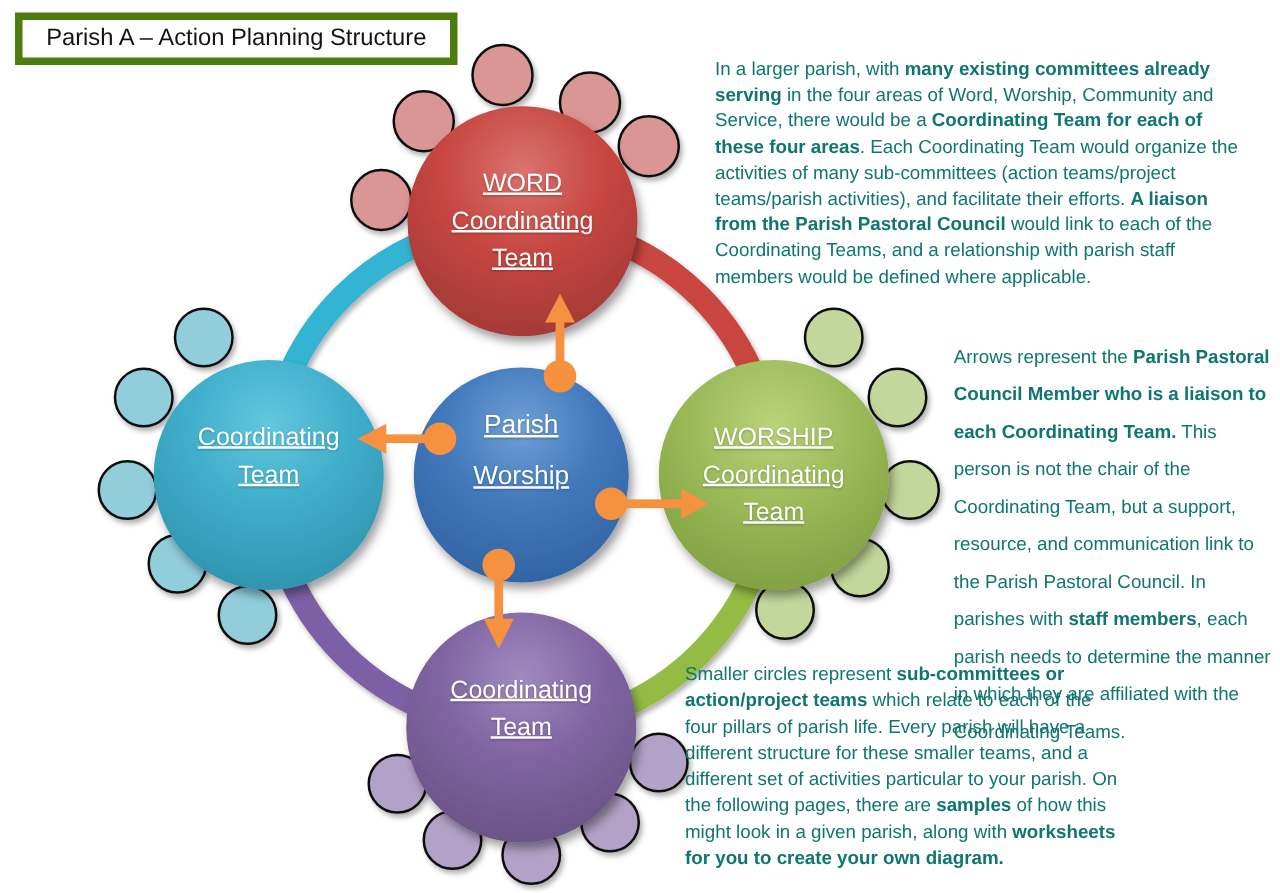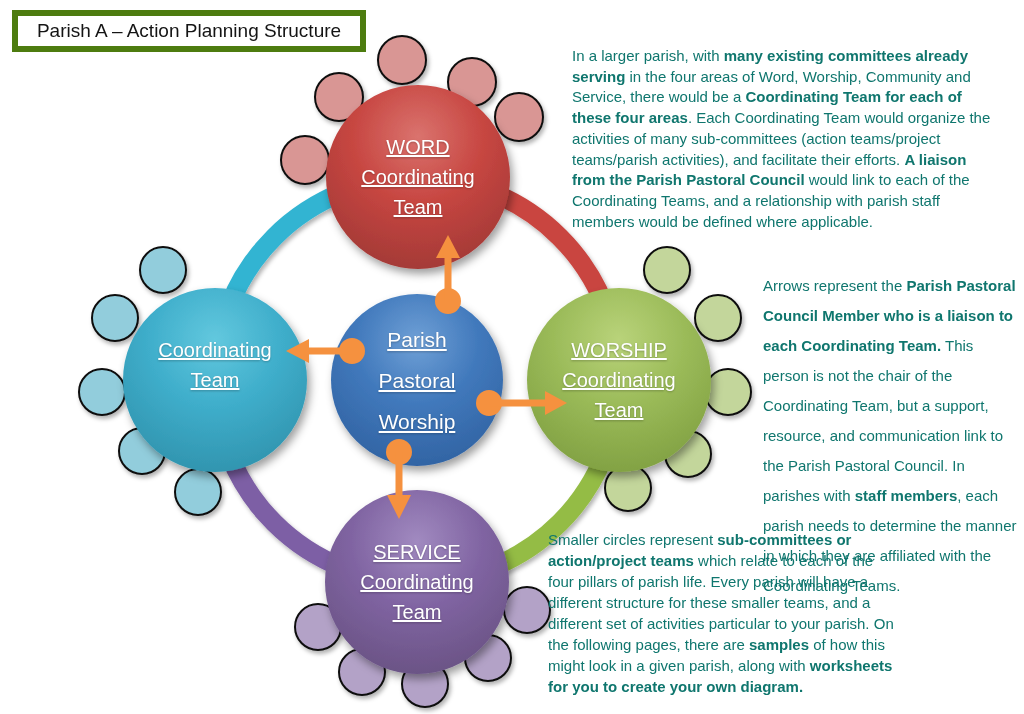--- a/index.html
+++ b/index.html
@@ -138,27 +138,25 @@
   <div class="label team-label" style="left:115px;top:335px;">
     <div>Coordinating</div>
     <div>Team</div>
   </div>
   <div class="label team-label" style="left:519px;top:335px;">
     <div>WORSHIP</div>
     <div>Coordinating</div>
     <div>Team</div>
   </div>
   <div class="label team-label" style="left:317px;top:537px;">
-    <div>SERVICE</div>
     <div>Coordinating</div>
     <div>Team</div>
   </div>
   <div class="label center-label" style="left:317px;top:319px;">
     <div>Parish</div>
-    <div>Pastoral</div>
     <div>Worship</div>
   </div>
 
   <div class="para" id="p1"><span>In a larger parish, with </span><span style="font-weight: bold;">many existing committees already serving</span><span> in the four areas of Word, Worship, Community and Service, there would be a </span><span style="font-weight: bold;">Coordinating Team for each of these four areas</span><span>.  Each Coordinating Team would organize the activities of many sub-committees (action teams/project teams/parish activities), and facilitate their efforts.  </span><span style="font-weight: bold;">A liaison from the Parish Pastoral Council</span><span> would link to each of the Coordinating Teams, and a relationship with parish staff members would be defined where applicable.</span></div>
   <div class="para" id="p2"><span>Arrows represent the </span><span style="font-weight: bold;">Parish Pastoral Council Member who is a liaison to each Coordinating Team.</span><span>  This person is not the chair of the Coordinating Team, but a support, resource, and communication link to the Parish Pastoral Council.  In parishes with </span><span style="font-weight: bold;">staff members</span><span>, each parish needs to determine the manner in which they are affiliated with the Coordinating Teams.</span></div>
   <div class="para" id="p3"><span>Smaller circles represent </span><span style="font-weight: bold;">sub-committees or action/project teams</span><span> which relate to each of the four pillars of parish life.  Every parish will have a different structure for these smaller teams, and a different set of activities particular to your parish.  On the following pages, there are </span><span style="font-weight: bold;">samples</span><span> of how this might look in a given parish, along with </span><span style="font-weight: bold;">worksheets for you to create your own diagram.</span></div>
 
 </div>
 
 </body></html>

